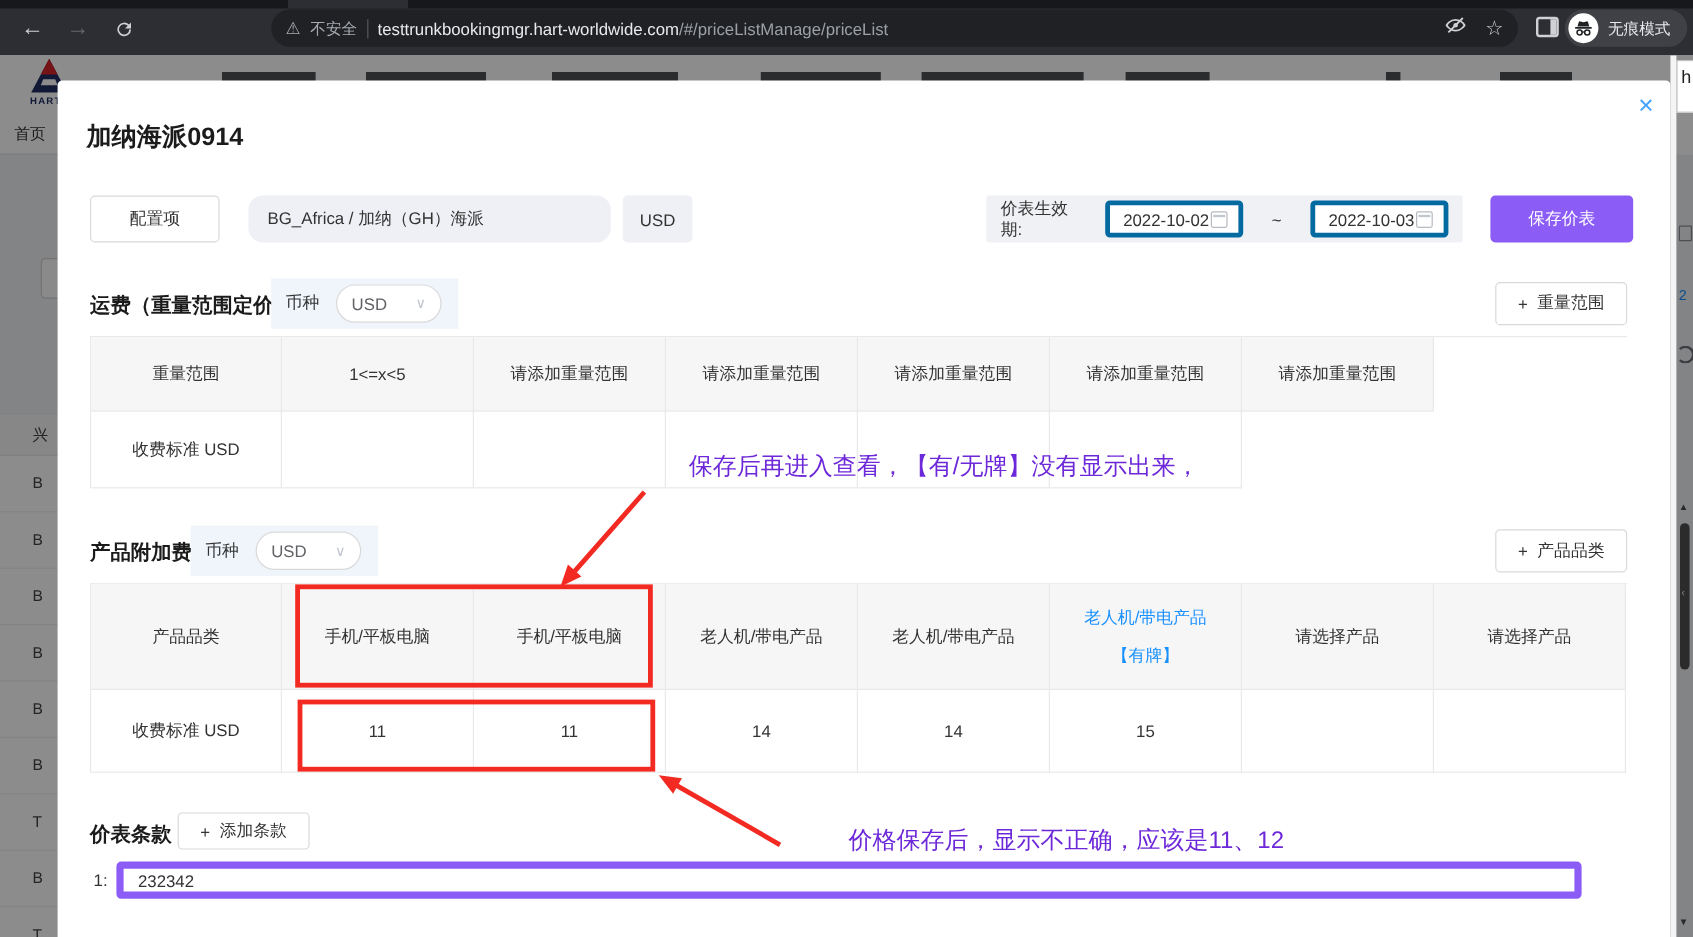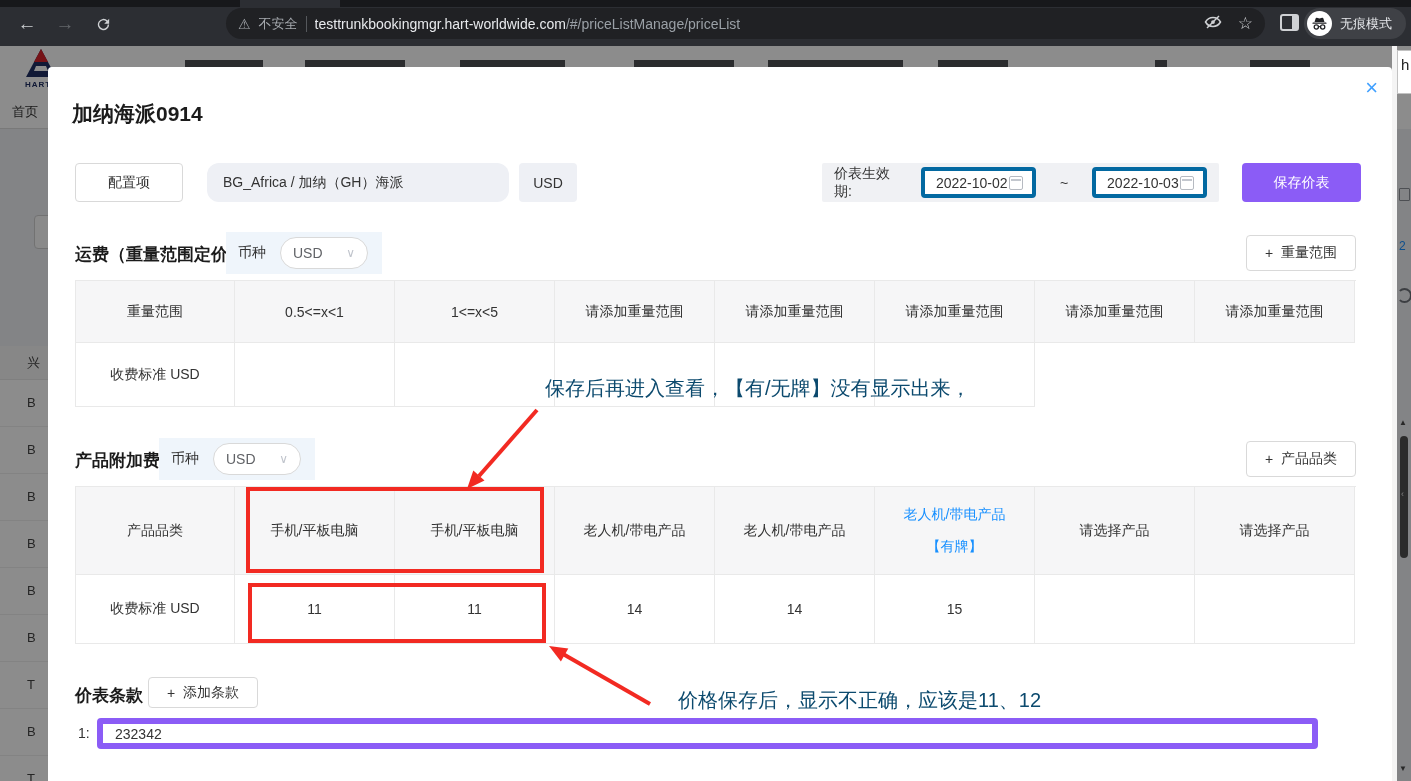--- a/index.html
+++ b/index.html
@@ -77,21 +77,21 @@
   .trow{display:grid;grid-template-columns:159px repeat(7,160px);}
   .tcell{border-right:1px solid #e9e9e9;border-bottom:1px solid #e9e9e9;display:flex;flex-direction:column;gap:14px;
          align-items:center;justify-content:center;font-size:14px;color:#333;text-align:center;box-sizing:border-box;}
   .thead .tcell{background:#f6f6f7;}
   .cell-blue{color:#1890ff;}
   .terms-index{position:absolute;left:30px;top:658px;font-size:14px;color:#333;}
   .terms-input{position:absolute;left:49px;top:651px;width:1221px;height:31px;border:6px solid #8b5cf6;border-radius:4px;
                padding:0 12px;box-sizing:border-box;font-size:14px;color:#333;font-family:inherit;background:#fff;}
   
   .anno{position:absolute;z-index:50;}
-  .note{position:absolute;font-size:20px;color:#0c4a6e;white-space:nowrap;}
+  .note{position:absolute;font-size:20px;color:#6d28d9;white-space:nowrap;margin-left:29px;}
   .hl-rect{position:absolute;border:4px solid #f22a22;box-sizing:border-box;}
   .arrows{position:absolute;left:0;top:0;z-index:50;pointer-events:none;}
 </style>
 </head>
 <body>
 
 <div class="screen">
 
   <div class="bg-page">
     <div class="bg-header">
@@ -178,21 +178,20 @@
       </div>
     </div>
     <div class="btn-plain" style="position:absolute;left:1198px;top:168px;width:110px;height:36px;">
       <span>+</span>
       <span>重量范围</span>
     </div>
 
     <div class="ptable" style="left:27px;top:213px;">
       <div class="trow thead" style="height:62px;">
         <div class="tcell">重量范围</div>
-        <div class="tcell">0.5&lt;=x&lt;1</div>
         <div class="tcell">1&lt;=x&lt;5</div>
         <div class="tcell">请添加重量范围</div>
         <div class="tcell">请添加重量范围</div>
         <div class="tcell">请添加重量范围</div>
         <div class="tcell">请添加重量范围</div>
         <div class="tcell">请添加重量范围</div>
       </div>
       <div class="trow" style="height:64px;">
         <div class="tcell">收费标准 USD</div>
         <div class="tcell"></div>

